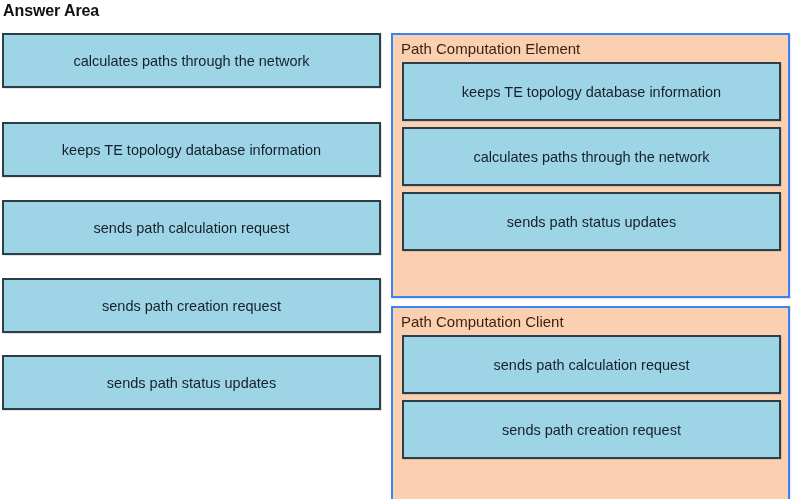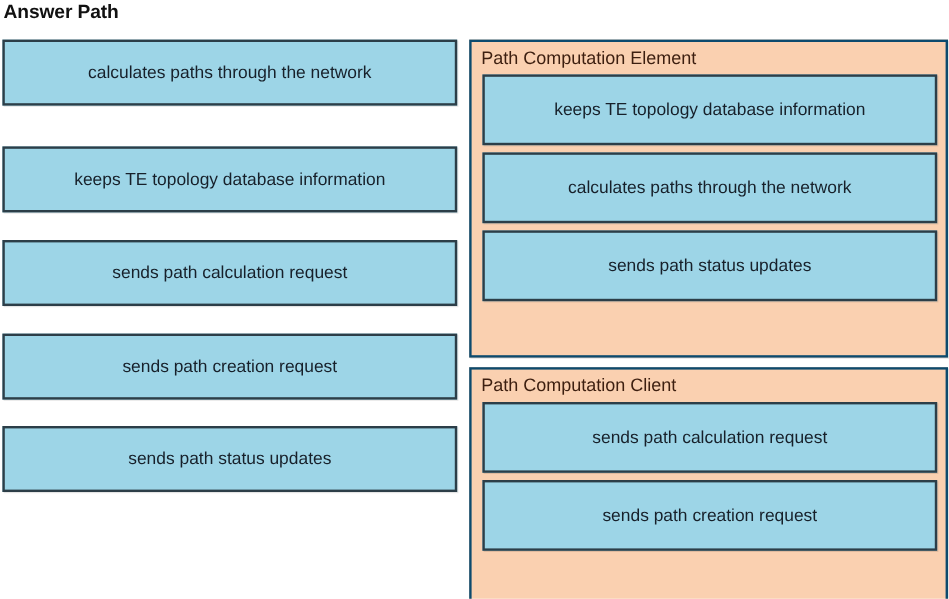--- a/index.html
+++ b/index.html
@@ -75,21 +75,21 @@
   #bank .tile.i3 { top: 245px; }
   #bank .tile.i4 { top: 322px; }
 
   
   .panel {
     position: absolute;
     box-sizing: border-box;
     left: 391px;
     width: 399px;
     background: #fad0b0;
-    border: 2px solid #0c4a6e;
+    border: 2px solid #3b82f6;
     box-shadow: 1px 1px 0 rgba(0,0,0,0.10);
   }
   #panel-pce { top: 33px;  height: 265px; }
   #panel-pcc { top: 306px; height: 204px; }
 
   .panel-title {
     position: absolute;
     left: 8px;
     top: 4px;
     font-size: 15px;
@@ -108,21 +108,21 @@
   #panel-pce .tile.s2 { top: 157px; }
 
   #panel-pcc .tile.s0 { top: 27px; }
   #panel-pcc .tile.s1 { top: 92px; }
 </style>
 </head>
 <body>
 
 <div id="canvas">
 
-  <div class="page-title">Answer Path</div>
+  <div class="page-title">Answer Area</div>
 
   <div id="bank">
     <div class="tile i0">
       <span>calculates paths through the network</span>
     </div>
     <div class="tile i1">
       <span>keeps TE topology database information</span>
     </div>
     <div class="tile i2">
       <span>sends path calculation request</span>

